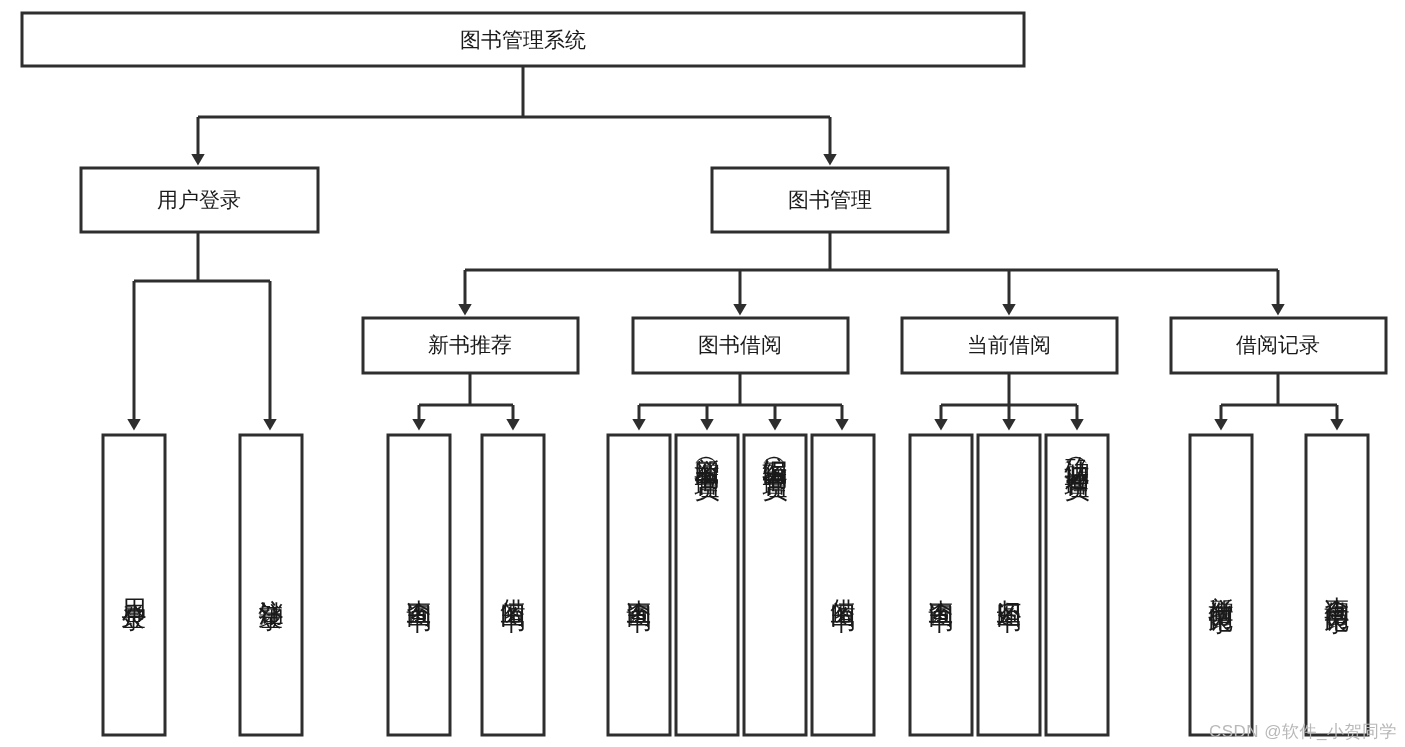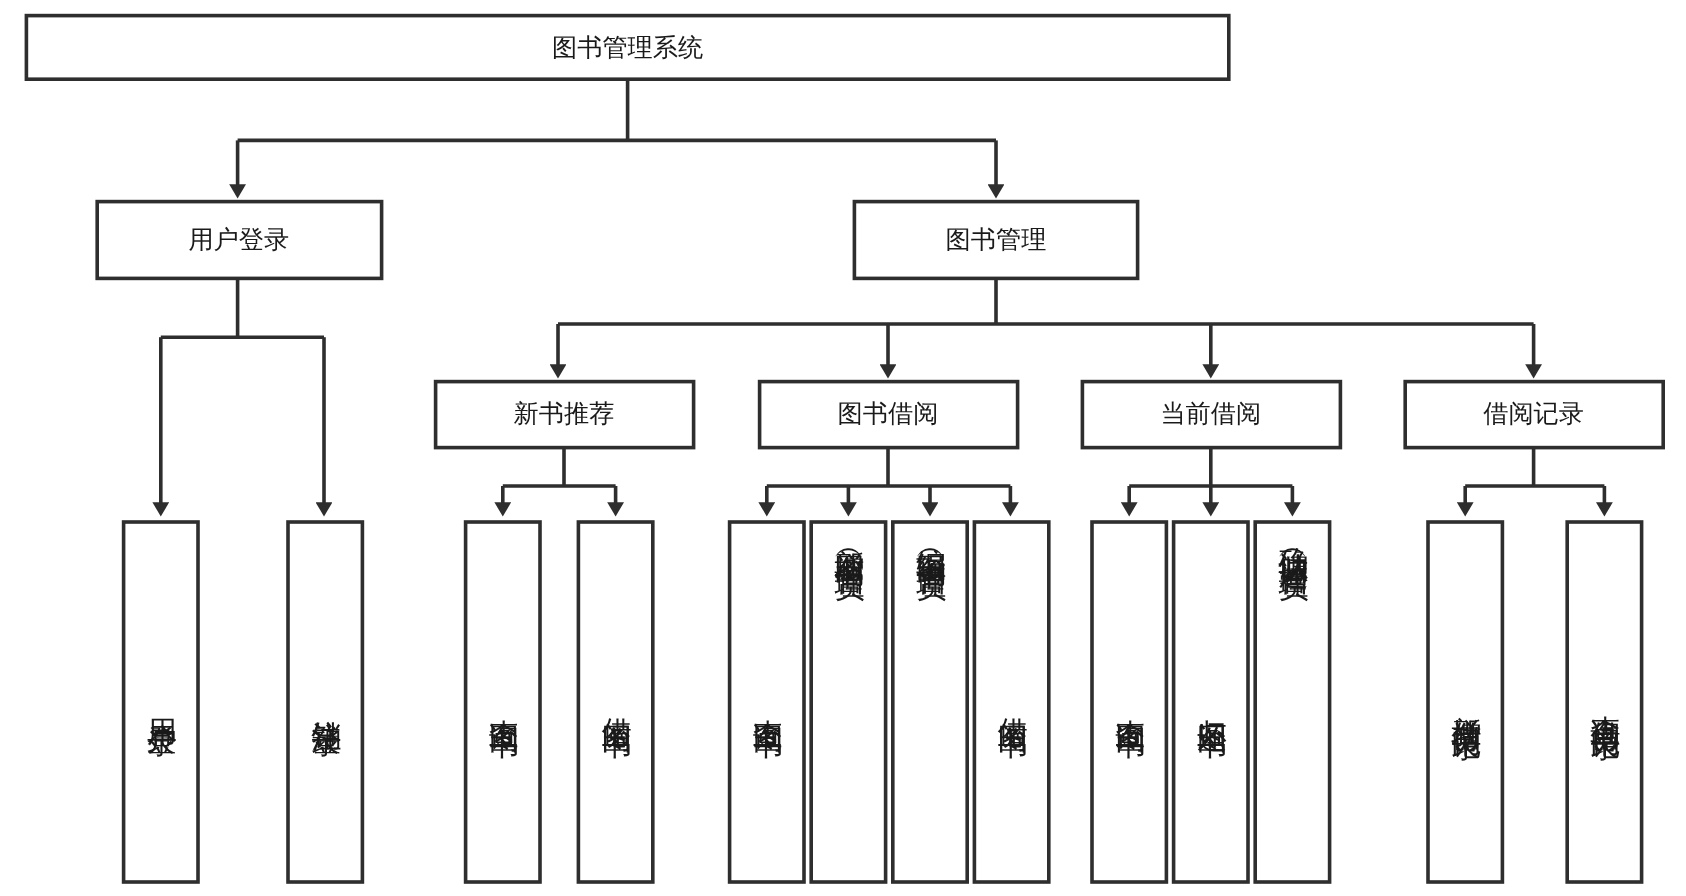--- a/index.html
+++ b/index.html
@@ -205,20 +205,21 @@
     <g>
       <rect class="node-box" x="1306" y="435" width="62" height="300"></rect>
       <foreignObject x="1307" y="436" width="60" height="298">
         <div xmlns="http://www.w3.org/1999/xhtml" class="v-cell">
           <span class="v-text">查询借阅记录</span>
         </div>
       </foreignObject>
     </g>
   </svg>
 
+  <div class="watermark">CSDN @软件_小贺同学</div>
 </div>
 
 <style>
   .v-cell{width:100%;height:100%;display:flex;align-items:center;justify-content:center;}
   .v-cell.v-top{align-items:flex-start;}
   .v-text{writing-mode:vertical-rl;text-orientation:upright;
           font-family:"Liberation Sans","DejaVu Sans",sans-serif;
           font-size:25px;line-height:1.08;color:#1a1a1a;letter-spacing:3px;
           white-space:nowrap;}
 </style>

